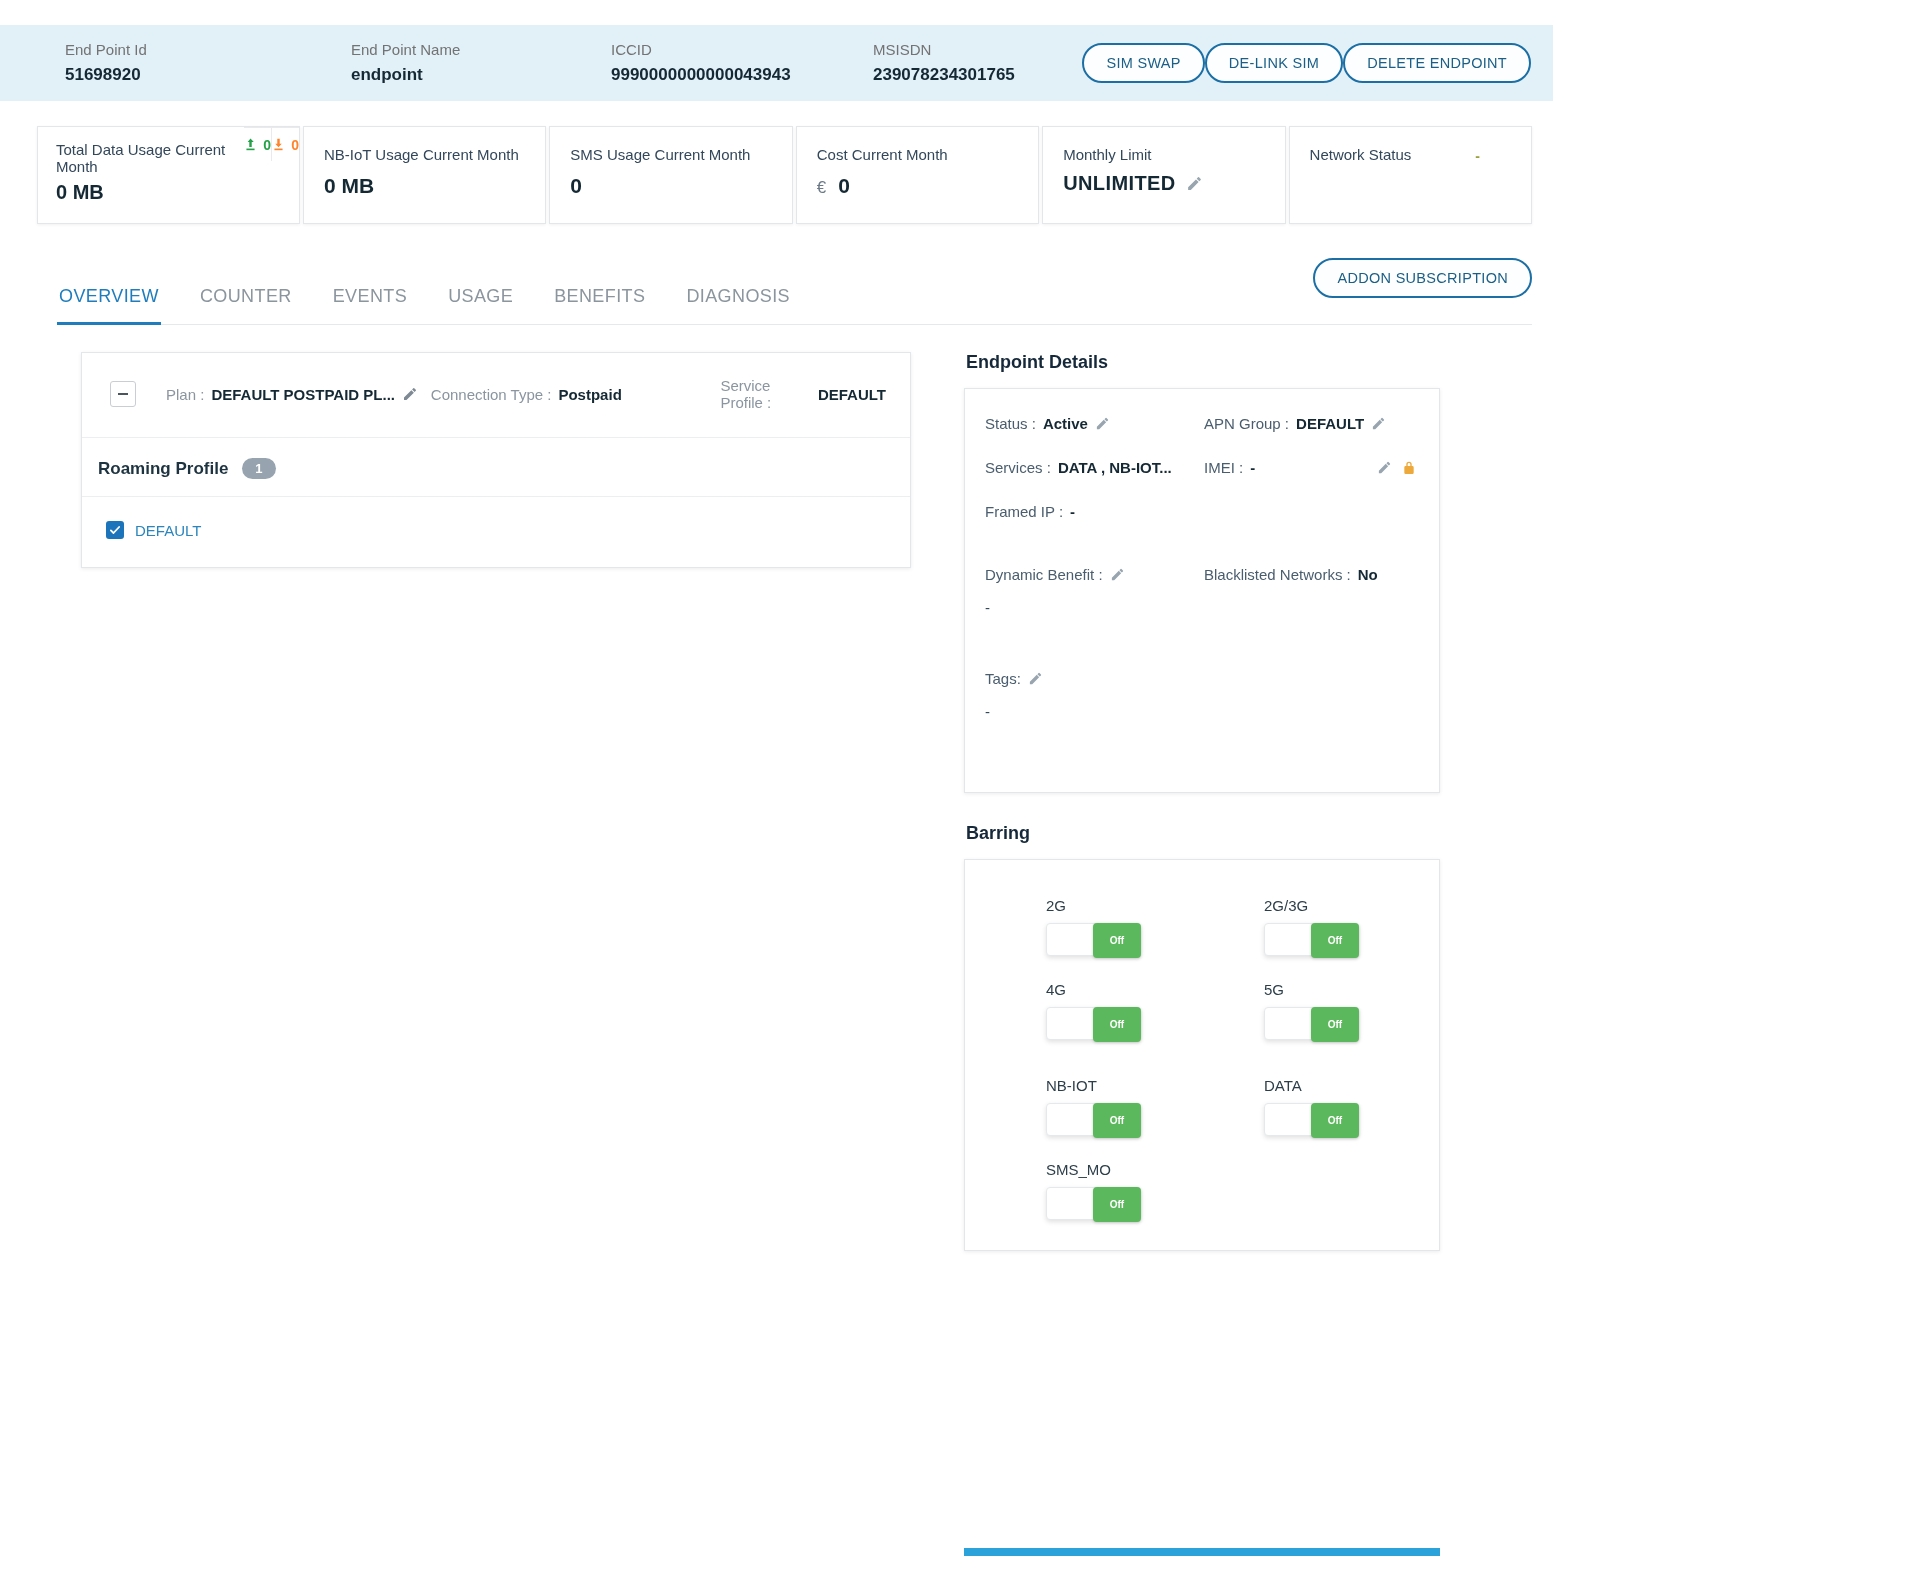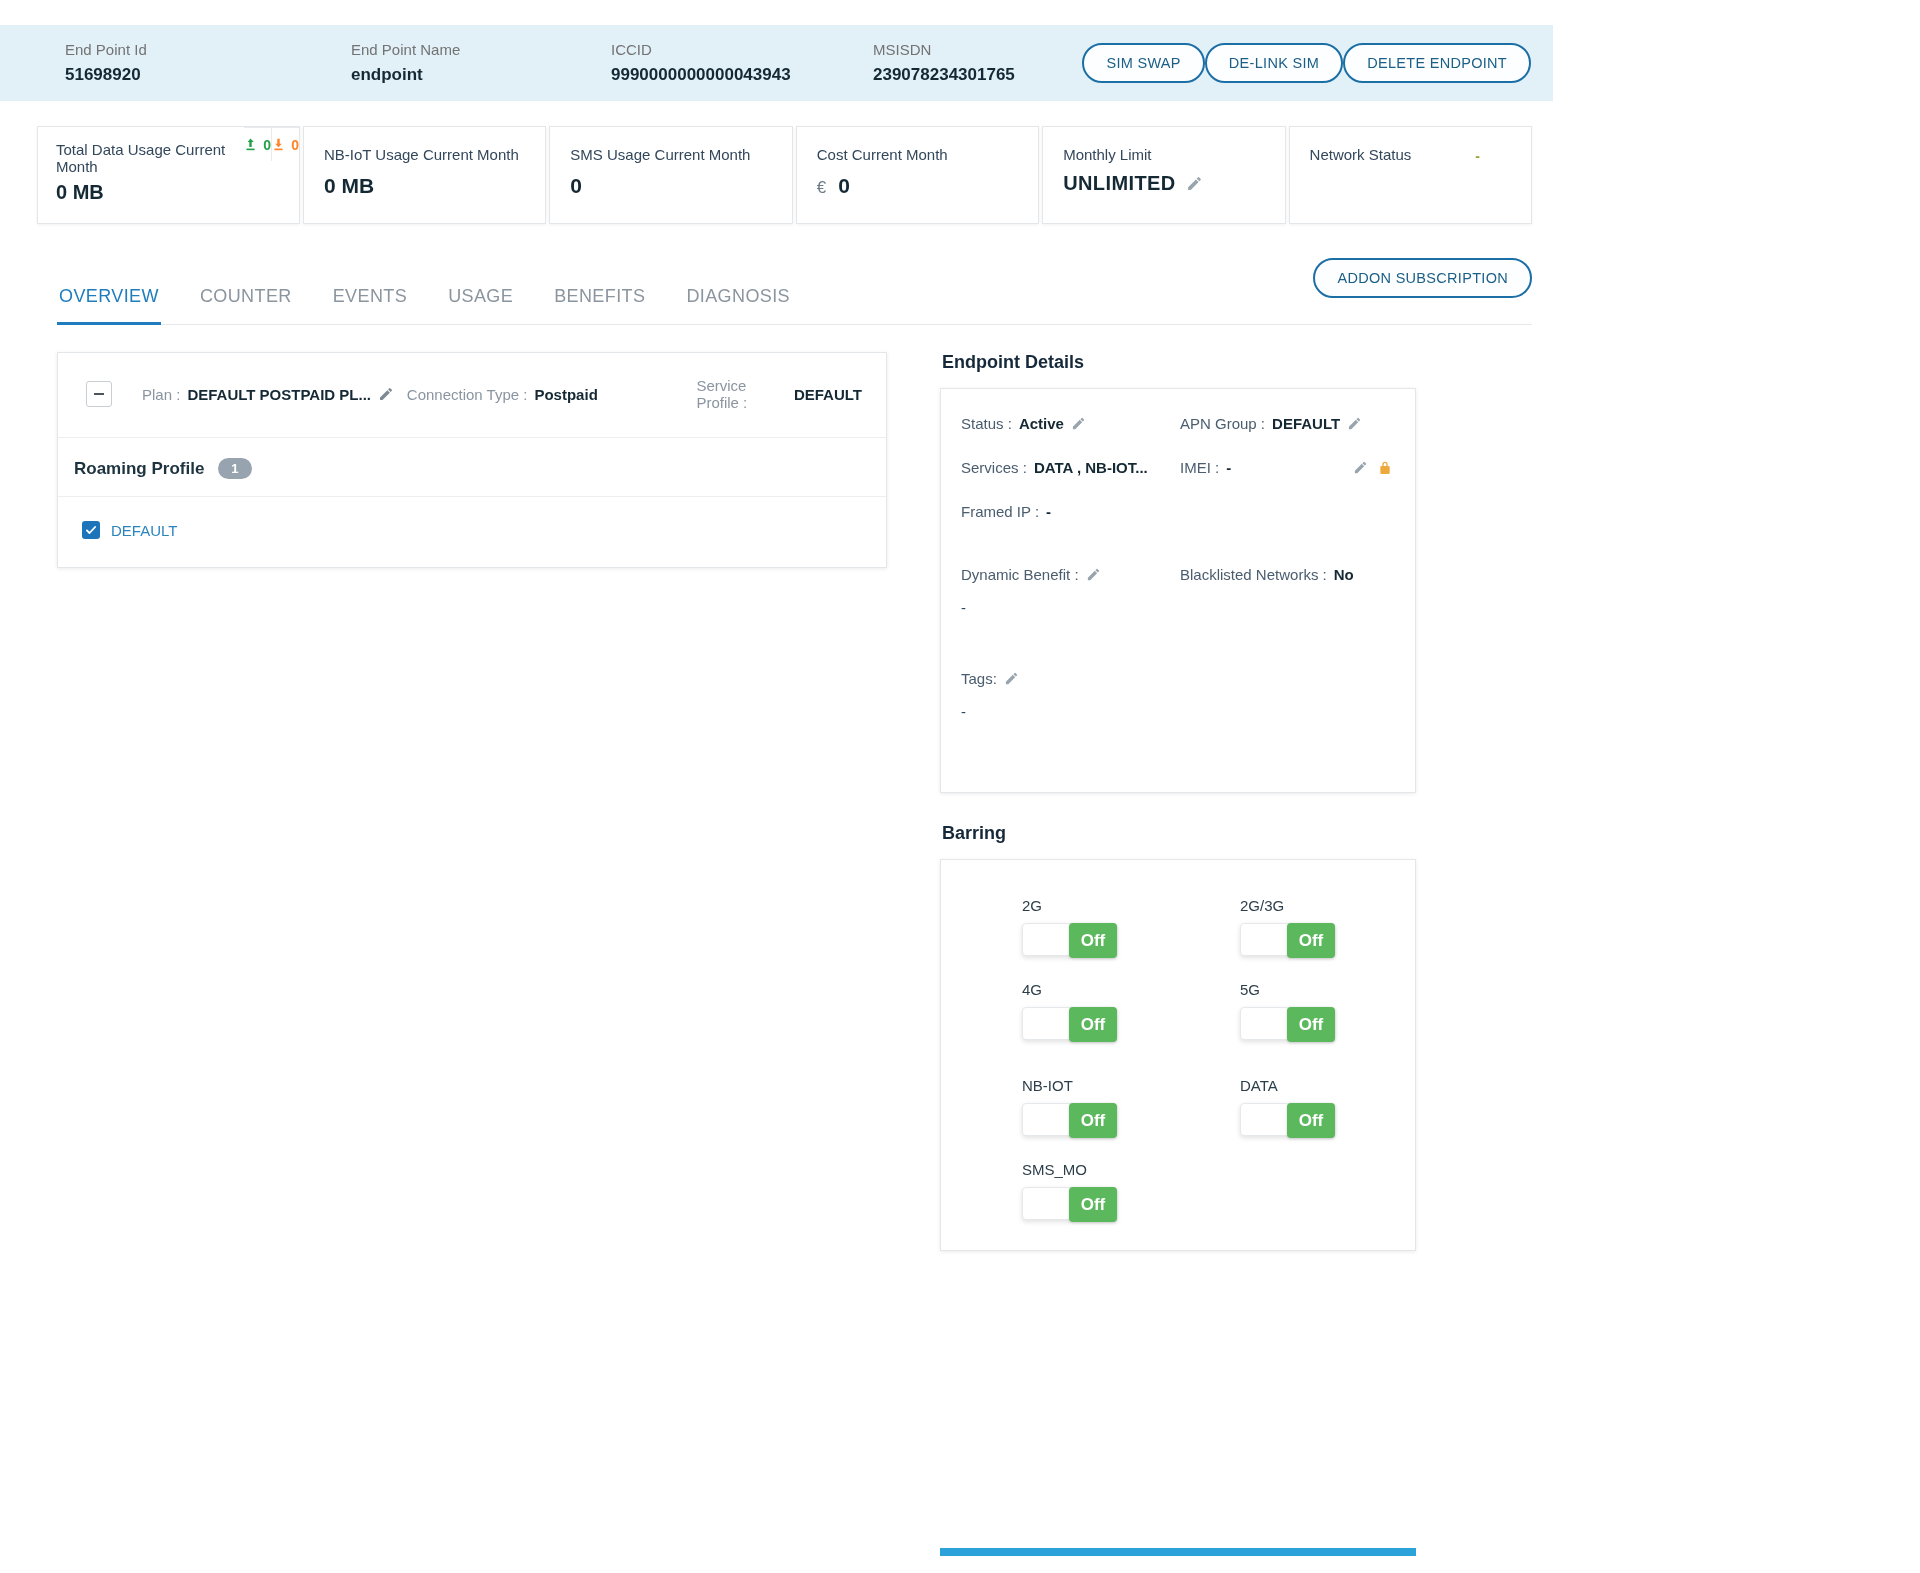--- a/index.html
+++ b/index.html
@@ -47,21 +47,21 @@
   
   .tabs-section { position:relative; margin:50px 21px 0 57px; }
   .tabs { display:flex; gap:37px; border-bottom:1px solid #e6e9eb; }
   .tab { padding:12px 2px 15px; font-size:18px; color:#8b959e; letter-spacing:.4px;
          cursor:pointer; border-bottom:3px solid transparent; margin-bottom:-1px; background:none; }
   .tab.active { color:#1f7dbd; border-bottom-color:#1f7dbd; font-weight:500; }
   .addon-btn { position:absolute; right:0; top:-16px; }
 
   
   .main { display:flex; align-items:flex-start; margin:27px 21px 0 57px; }
-  .left-col { width:830px; }
+  .left-col { width:830px;margin-left:24px; }
   .right-col { width:476px; margin-left:53px; }
 
   .card { background:#fff; border:1px solid #e4e7ea; box-shadow:0 1px 4px rgba(0,0,0,.08); }
 
   
   .plan-head { display:flex; align-items:center; padding:24px 24px 26px 28px; }
   .minus-btn { width:26px; height:26px; border:1px solid #c9ced3; border-radius:3px; background:#fff;
                display:flex; align-items:center; justify-content:center; cursor:pointer; flex:none; }
   .minus-bar { width:10px; height:2px; background:#4a5560; }
   .plan-group { display:flex; align-items:center; gap:7px; font-size:15px; }
@@ -97,21 +97,21 @@
 
   
   .barring-title { margin-top:30px; }
   .barring-card { padding:37px 0 30px 81px; }
   .b-row { display:grid; grid-template-columns:218px 1fr; margin-bottom:25px; }
   .b-row.gap-top { margin-top:37px; }
   .b-label { font-size:15px; color:#2c3e4a; margin-bottom:9px; }
   .toggle { position:relative; width:95px; height:33px; background:#fff; border:1px solid #e6e9ec;
             border-radius:4px; box-shadow:0 2px 5px rgba(0,0,0,.12); cursor:pointer; }
   .toggle-state { position:absolute; top:-1px; right:-1px; width:48px; height:35px; background:#5cb85c;
-                  border-radius:4px; color:#fff; font-size:17px; font-weight:bold;
+                  border-radius:4px; color:#fff; font-size:10px; font-weight:bold;
                   display:flex; align-items:center; justify-content:center;
                   box-shadow:0 1px 3px rgba(0,0,0,.18); }
   .bottom-strip { height:8px; background:#2ba2da; margin-top:297px; width:476px; }
 </style>
 </head>
 <body>
 
 <div class="page">
 
   <div class="topbar">

